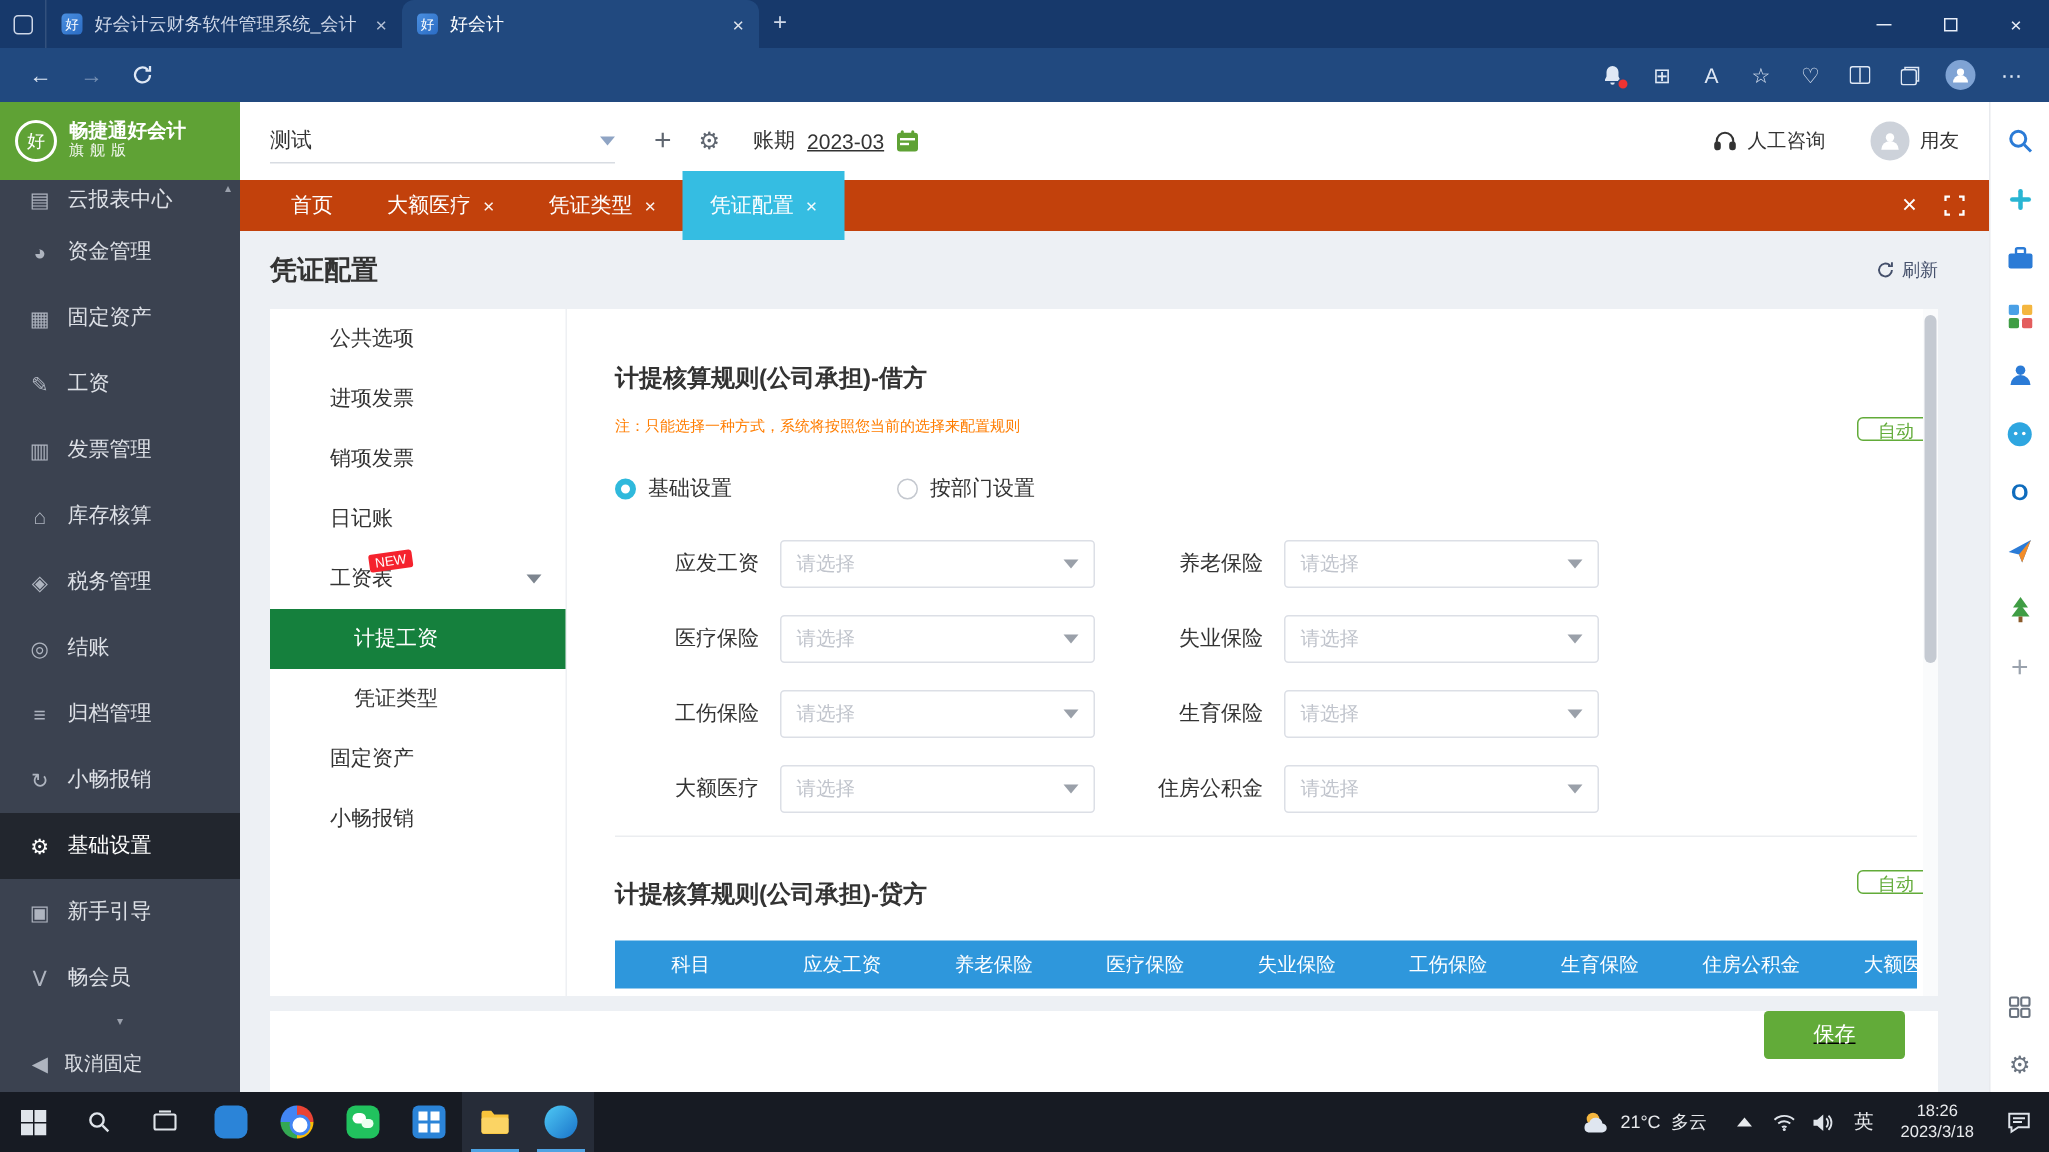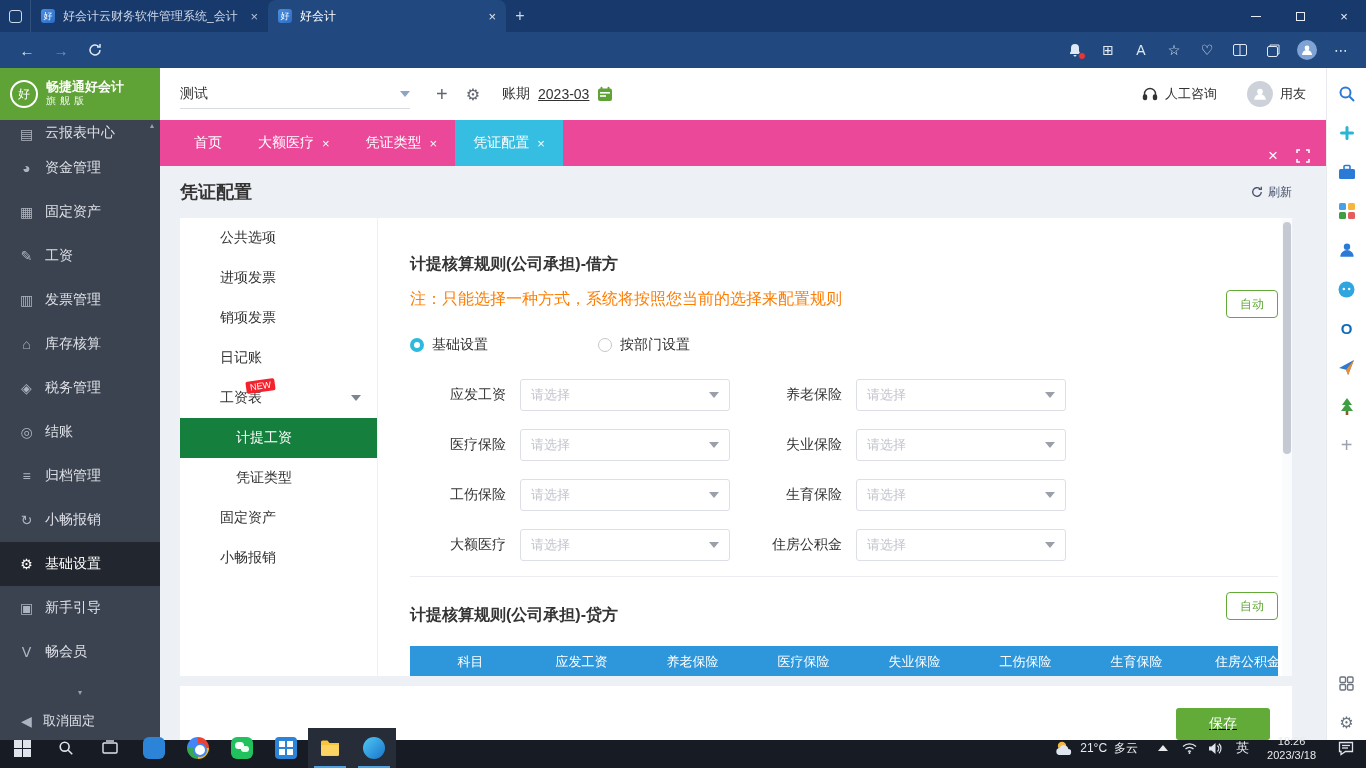--- a/index.html
+++ b/index.html
@@ -58,21 +58,21 @@
   .chev-down{width:0;height:0;border-left:5px solid transparent;border-right:5px solid transparent;border-top:6px solid #8fa4c4;}
   .hd-ic{color:#5f6670;cursor:pointer;}
   .plus-ic{font-size:20px;margin-left:26px;}
   .gear-ic{font-size:16px;margin-left:18px;}
   .period{margin-left:22px;display:flex;align-items:center;gap:8px;font-size:14px;color:#333;}
   .period .val{cursor:pointer;text-decoration:underline;}
   .header-right{margin-left:auto;display:flex;align-items:center;gap:30px;}
   .support,.userbox{display:flex;align-items:center;gap:7px;font-size:13px;color:#333;cursor:pointer;}
   .avatar{width:26px;height:26px;border-radius:50%;background:#cdd2da;display:flex;align-items:center;justify-content:center;}
 
-  .tabbar{height:46px;background:#ec4899;display:flex;align-items:flex-end;padding-left:16px;color:#fff;flex:none;}
+  .tabbar{height:34px;background:#c2410c;display:flex;align-items:center;padding-left:16px;color:#fff;flex:none;}
   .vtab{height:46px;display:flex;align-items:center;gap:8px;padding:0 18px;font-size:14px;cursor:pointer;}
   .vtab.active{background:#35bde2;}
   .vtab .x{font-size:13px;opacity:.95;}
   .tabbar-right{margin-left:auto;display:flex;align-items:center;gap:18px;padding-right:16px;}
   .tabbar-right .ic{cursor:pointer;display:flex;align-items:center;font-size:17px;}
 
   
   .content{flex:1;display:flex;flex-direction:column;min-height:0;padding:0 34px 0 20px;}
   .page-head{height:52px;display:flex;align-items:center;flex:none;}
   .page-title{font-size:18px;font-weight:bold;color:#333;}
@@ -81,52 +81,52 @@
   .panel{flex:1;display:flex;background:#fff;position:relative;min-height:0;overflow:hidden;}
   .subnav{width:198px;border-right:1px solid #eef0f3;flex:none;}
   .sn-item{height:40px;display:flex;align-items:center;padding-left:40px;font-size:14px;color:#333;position:relative;cursor:pointer;}
   .sn-item.child{padding-left:56px;}
   .sn-item.active{background:#15803d;color:#fff;}
   .badge-new{position:absolute;left:66px;top:2px;background:#f5222d;color:#fff;font-size:9px;line-height:12px;padding:0 4px;border-radius:2px;transform:rotate(-8deg);}
   .sn-chev{position:absolute;right:16px;width:0;height:0;border-left:5px solid transparent;border-right:5px solid transparent;border-top:6px solid #7d858f;}
 
   .config{flex:1;position:relative;padding:36px 14px 0 32px;min-width:0;overflow:hidden;}
   .sec-title{font-size:16px;font-weight:bold;color:#333;}
-  .note{margin-top:14px;font-size:16px;color:#ff7d00;}
-  .auto-btn{position:absolute;right:14px;height:28px;padding:0 13px;border:1px solid #62ab39;border-radius:4px;background:#fff;color:#62ab39;font-size:12px;cursor:pointer;}
+  .note{margin-top:14px;font-size:10px;color:#ff7d00;}
+  .auto-btn{position:absolute;right:2px;height:16px;padding:0 13px;border:1px solid #62ab39;border-radius:4px;background:#fff;color:#62ab39;font-size:12px;cursor:pointer;}
   .auto1{top:72px;}
   .auto2{top:374px;}
   .radio-row{margin-top:26px;display:flex;align-items:center;gap:110px;font-size:14px;color:#333;}
   .radio{display:flex;align-items:center;gap:8px;cursor:pointer;}
   .rdot{width:14px;height:14px;border-radius:50%;border:1px solid #c4c8cf;background:#fff;flex:none;}
   .radio.checked .rdot{border:4px solid #2fb9dc;}
   .form{margin-top:16px;}
   .frow{height:50px;display:flex;align-items:center;}
   .flabel{width:96px;text-align:right;font-size:14px;color:#333;flex:none;}
   .flabel.r2{margin-left:16px;}
   .fsel{width:210px;height:32px;border:1px solid #dcdfe6;border-radius:3px;margin-left:14px;display:flex;align-items:center;justify-content:space-between;padding:0 10px;cursor:pointer;flex:none;}
   .fsel .ph{font-size:13px;color:#c0c4cc;}
   .fsel .chev-down{border-top-color:#9aa0a9;}
   .divider{margin-top:6px;border-top:1px solid #ebedf0;}
   .sec-title.s2{margin-top:28px;}
   .table-head{margin-top:20px;height:32px;background:#2e97dc;display:flex;color:#fff;font-size:13px;overflow:hidden;}
-  .th{flex:0 0 101px;display:flex;align-items:center;justify-content:center;white-space:nowrap;margin-left:10px;}
+  .th{flex:0 0 101px;display:flex;align-items:center;justify-content:center;white-space:nowrap;}
   .vscroll{position:absolute;right:0;top:0;width:10px;height:100%;background:#fafbfc;}
   .sb-thumb{position:absolute;left:1px;top:4px;width:8px;height:232px;border-radius:4px;background:#c5cad2;cursor:pointer;}
 
-  .footer-bar{margin-top:10px;height:54px;background:#fff;display:flex;align-items:flex-end;justify-content:flex-end;padding-right:22px;flex:none;text-decoration:underline;}
+  .footer-bar{margin-top:10px;height:54px;background:#fff;display:flex;align-items:flex-start;justify-content:flex-end;padding-right:22px;flex:none;text-decoration:underline;}
   .save-btn{width:94px;height:32px;background:#62ab39;color:#fff;border:none;border-radius:3px;font-size:14px;cursor:pointer;}
 
   
   .right-strip{width:40px;background:#fff;border-left:1px solid #e8eaee;display:flex;flex-direction:column;align-items:center;padding:16px 0 8px;gap:19px;flex:none;}
   .rs-ic{width:20px;height:20px;display:flex;align-items:center;justify-content:center;cursor:pointer;font-size:16px;}
   .rs-spacer{flex:1;}
 
   
-  .taskbar{height:28px;background:#171b23;display:flex;align-items:flex-end;color:#e8eaed;flex:none;}
+  .taskbar{height:40px;background:#171b23;display:flex;align-items:center;color:#e8eaed;flex:none;}
   .tkb{width:44px;height:40px;display:flex;align-items:center;justify-content:center;cursor:pointer;position:relative;}
   .tkb.open{background:#262c38;}
   .tkb.open::after{content:"";position:absolute;bottom:0;left:6px;right:6px;height:2px;background:#4fa3e3;}
   .appdot{width:22px;height:22px;border-radius:6px;}
   .chrome-ball{width:22px;height:22px;border-radius:50%;background:conic-gradient(#ea4335 0 25%,#fbbc05 0 50%,#34a853 0 75%,#4285f4 0 100%);position:relative;}
   .chrome-ball::after{content:"";position:absolute;left:6px;top:6px;width:10px;height:10px;border-radius:50%;background:#fff;border:2px solid #4285f4;}
   .edge-ball{width:22px;height:22px;border-radius:50%;background:linear-gradient(135deg,#4ec9f5,#1a73c9);}
   .wechat{width:22px;height:22px;border-radius:6px;background:#21c25e;position:relative;}
   .wechat::before{content:"";position:absolute;left:4px;top:5px;width:9px;height:7px;border-radius:4px;background:#fff;}
   .wechat::after{content:"";position:absolute;left:10px;top:9px;width:8px;height:6px;border-radius:3px;background:#eafff0;}

